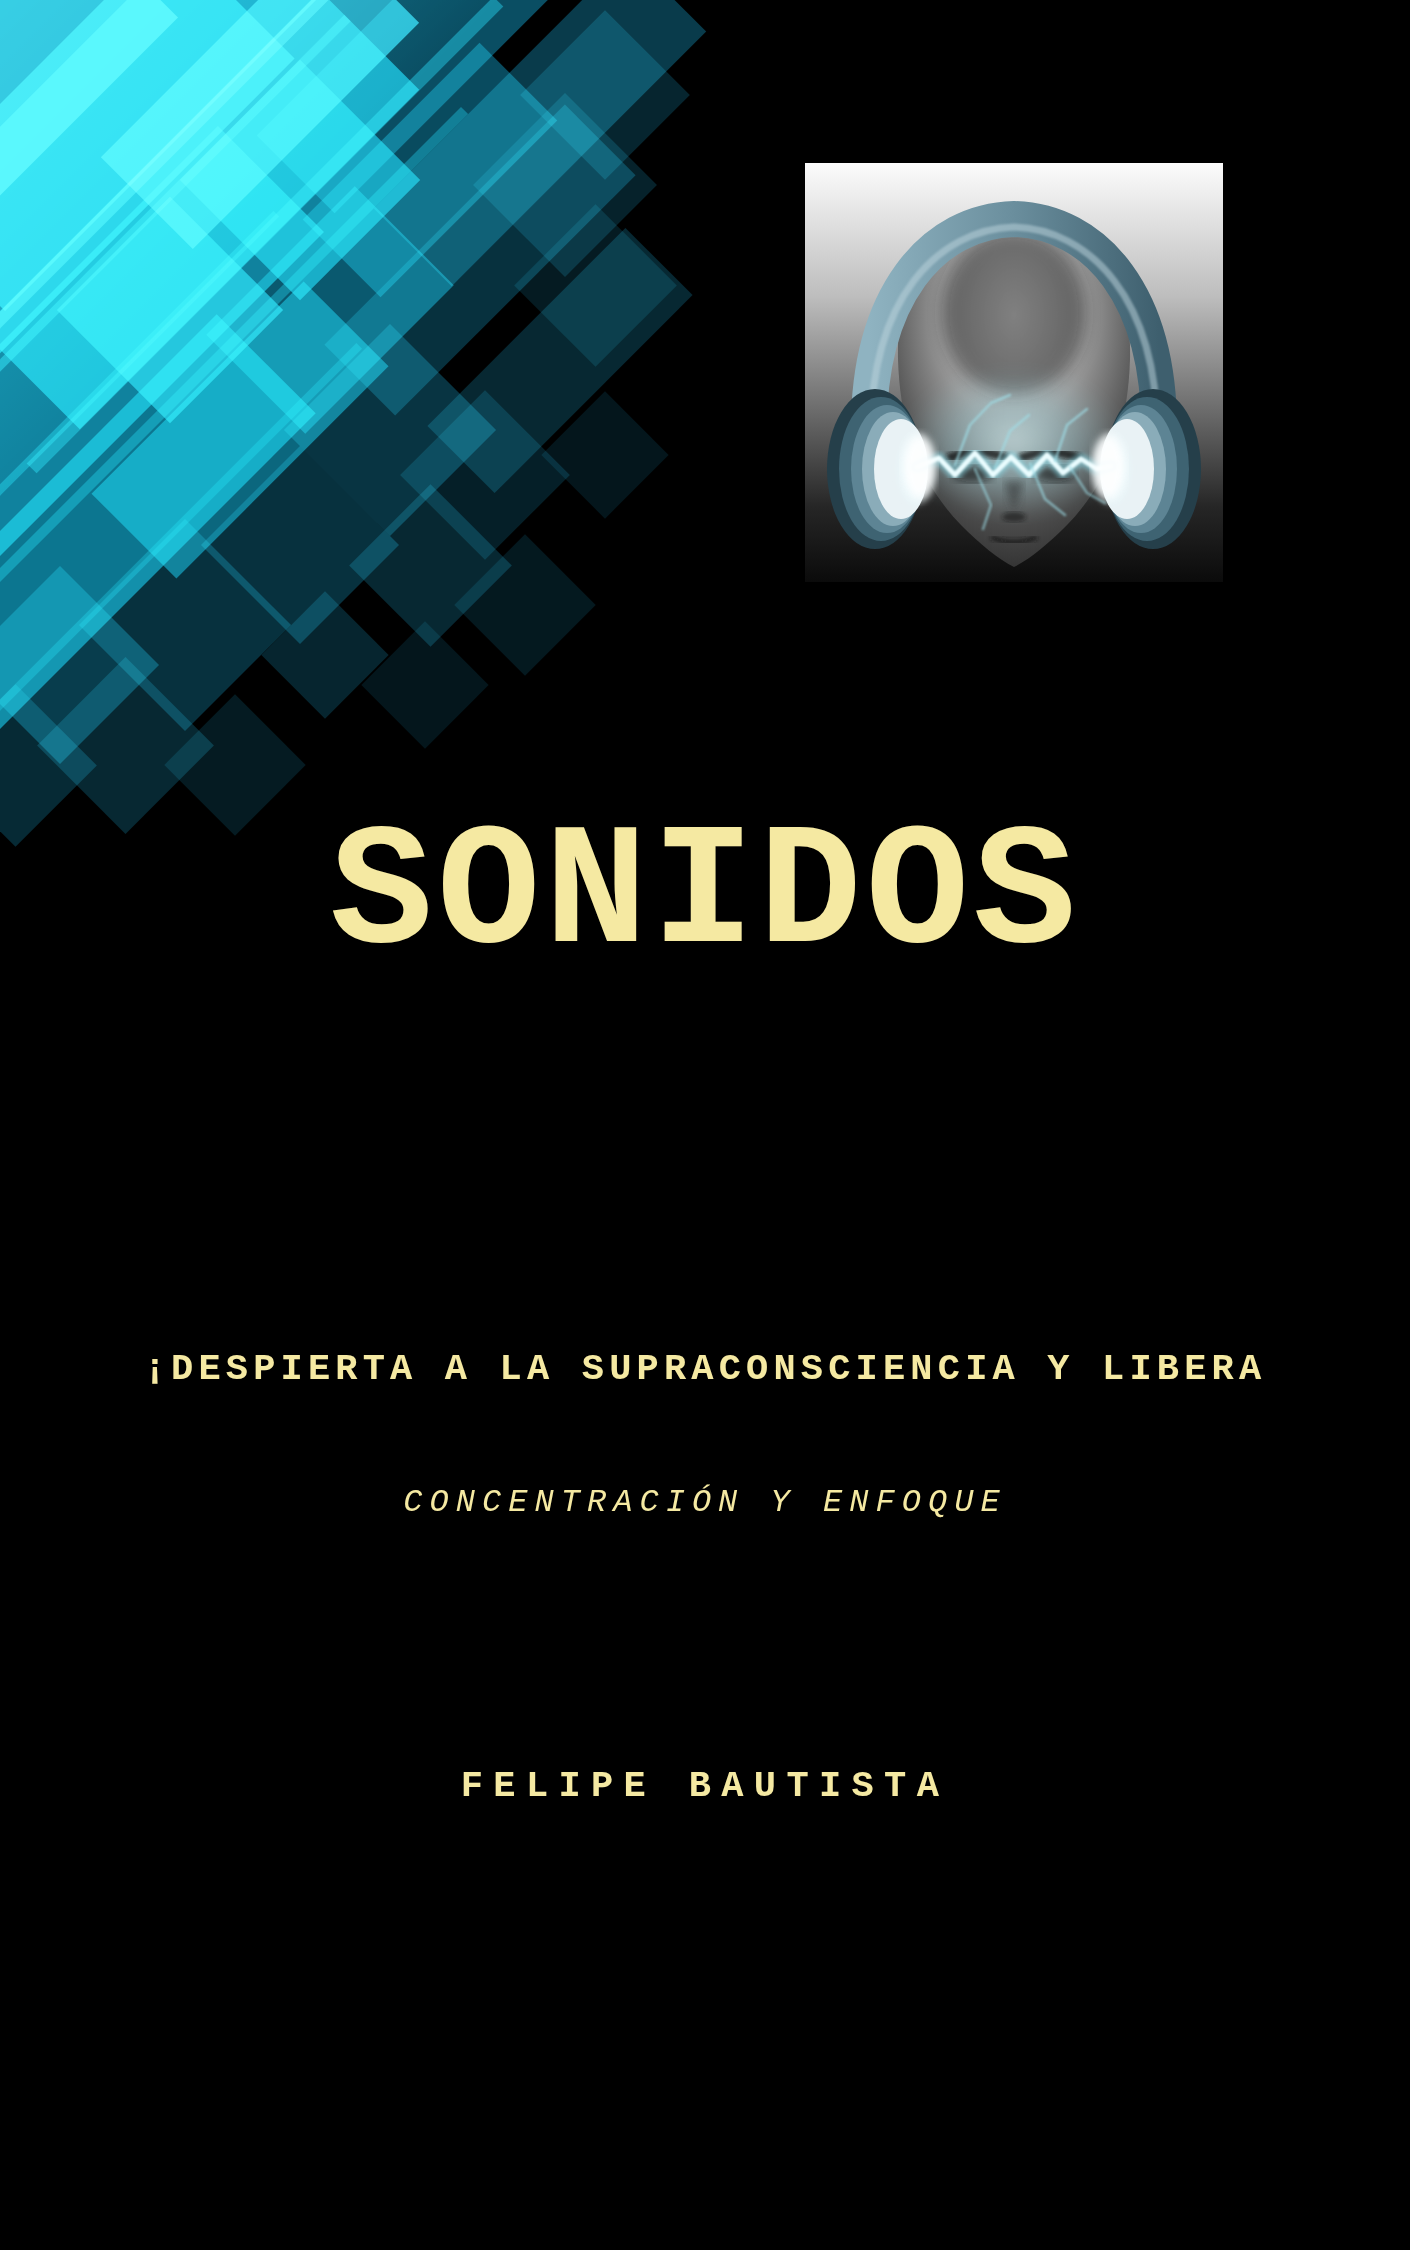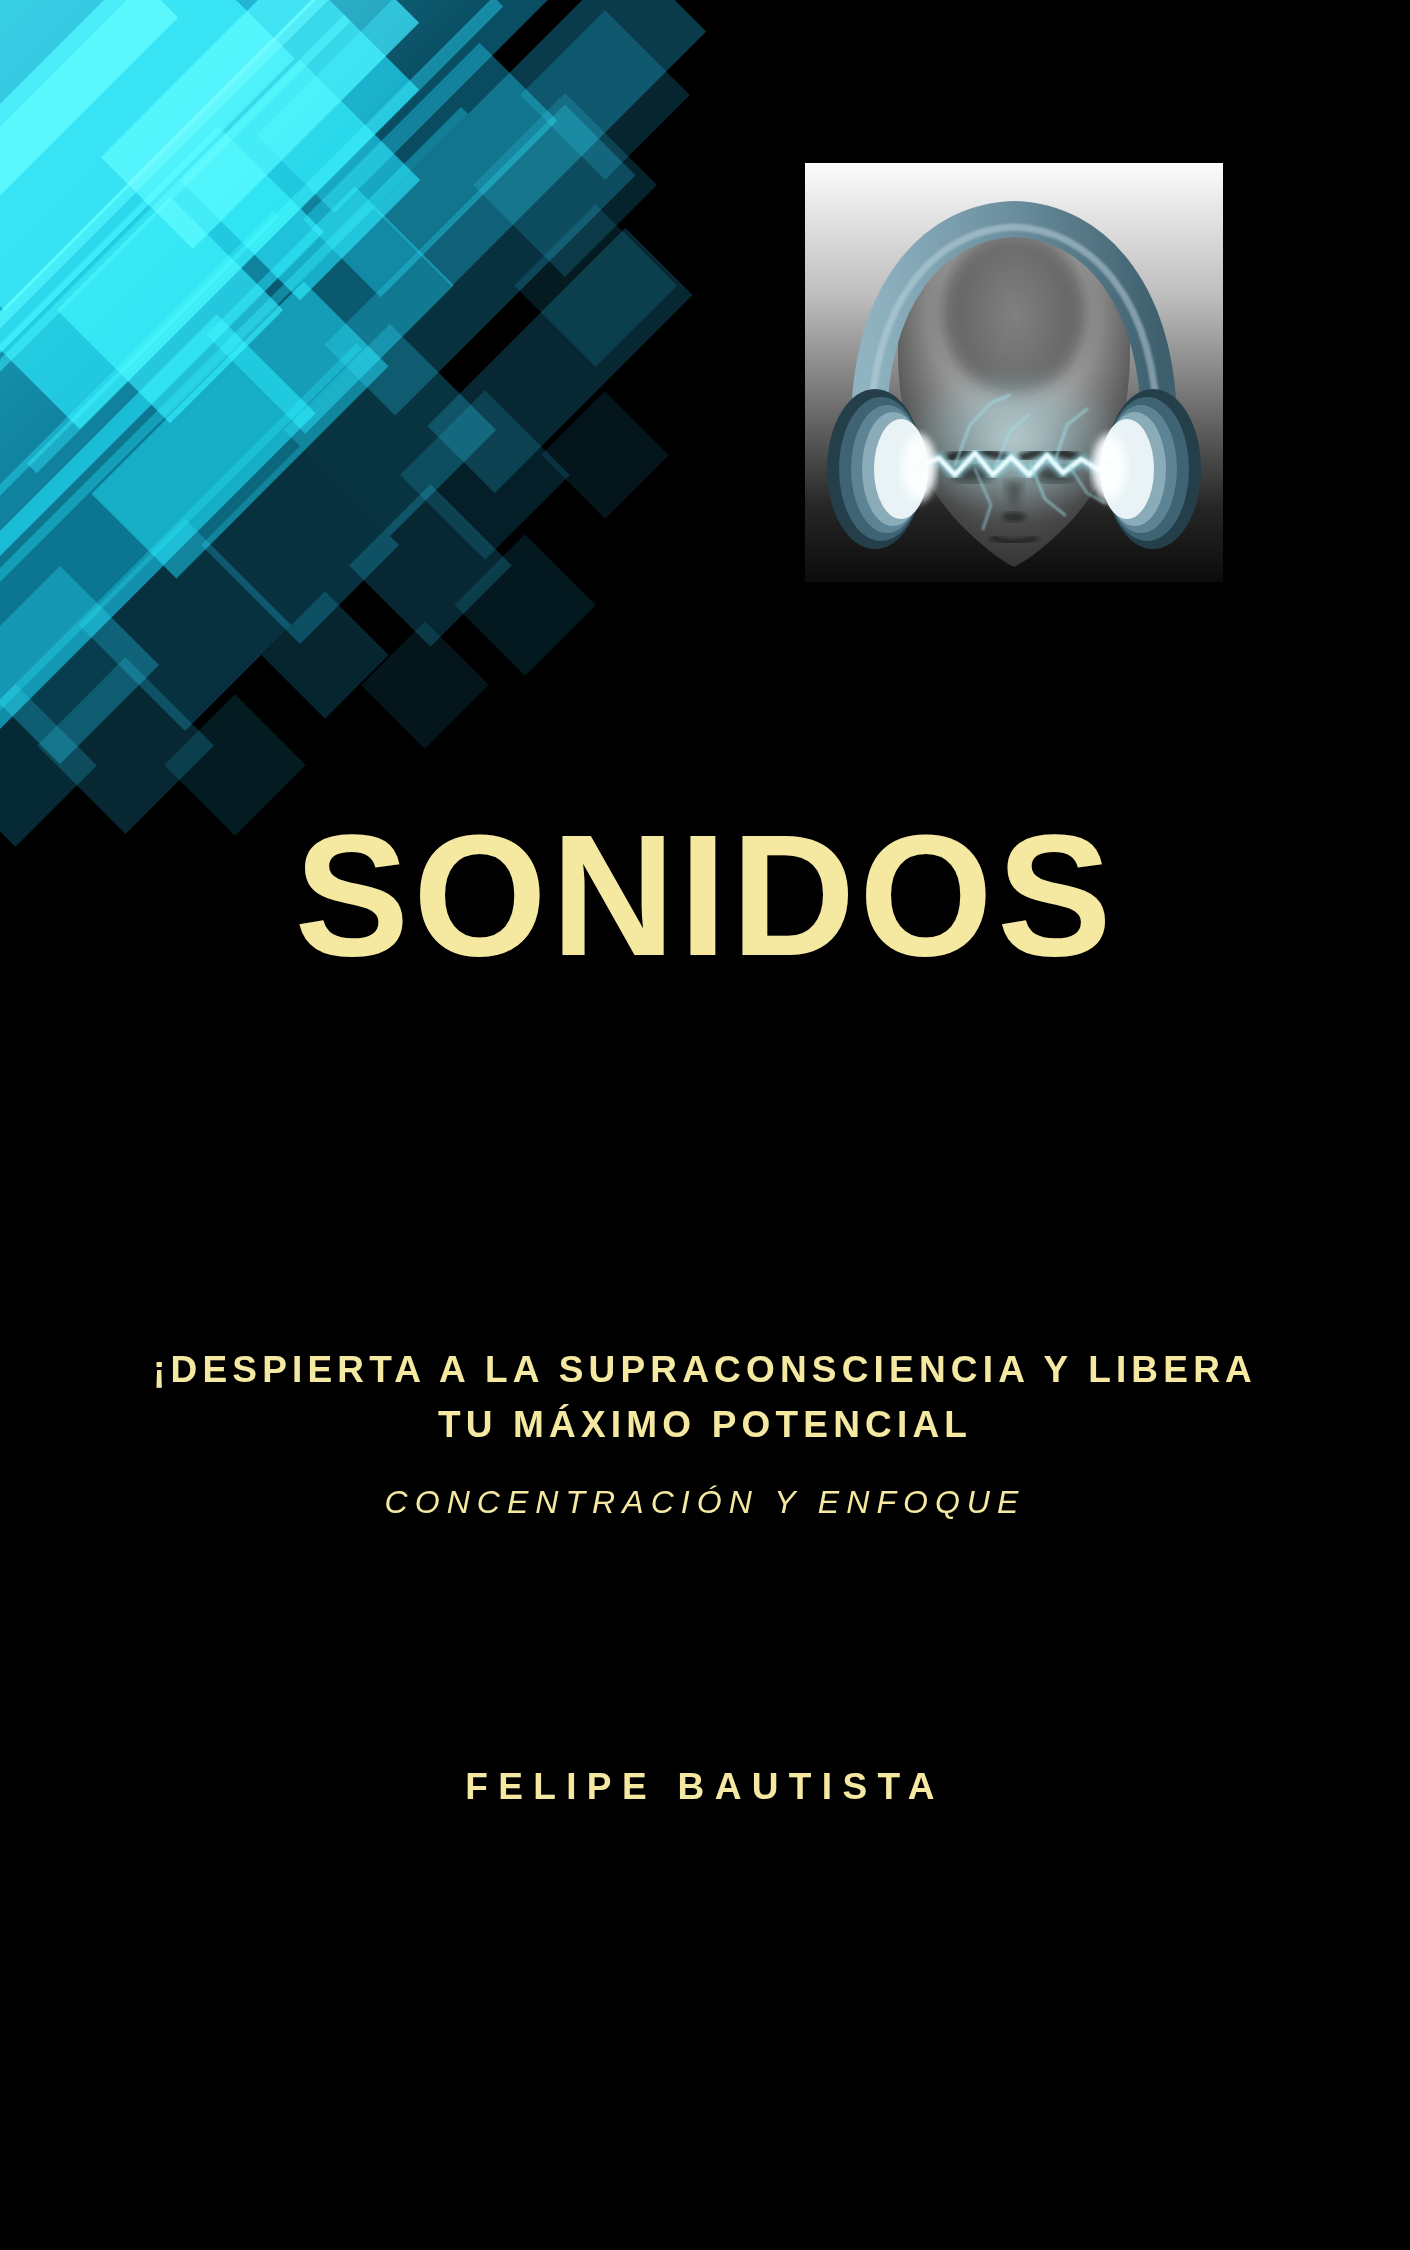--- a/index.html
+++ b/index.html
@@ -48,20 +48,21 @@
     height: 419px;
   }
 
   
   .txt {
     position: absolute;
     left: 0;
     width: 100%;
     text-align: center;
     color: var(--cream, #F5E9A2);
+    font-family: Liberation Mono, monospace;
   }
   .title {
     top: 769px;
     font-size: 172px;
     line-height: 253px;
     font-weight: bold;
     letter-spacing: 4px;
   }
   .title span { display: block; }
   .subtitle {
@@ -231,20 +232,19 @@
       <ellipse cx="304" cy="304" rx="16" ry="32" fill="#FFFFFF" opacity="0.9" filter="url(#b4)" stroke="none"></ellipse>
     </g>
   </svg>
 
   <div class="txt title">
     <span>SONIDOS</span>
   </div>
 
   <div class="txt subtitle">
     <span>¡DESPIERTA A LA SUPRACONSCIENCIA Y LIBERA</span>
-    <span>TU MÁXIMO POTENCIAL</span>
   </div>
 
   <div class="txt tagline">CONCENTRACIÓN Y ENFOQUE</div>
 
   <div class="txt author">FELIPE BAUTISTA</div>
 
 </div>
 
 </body></html>

